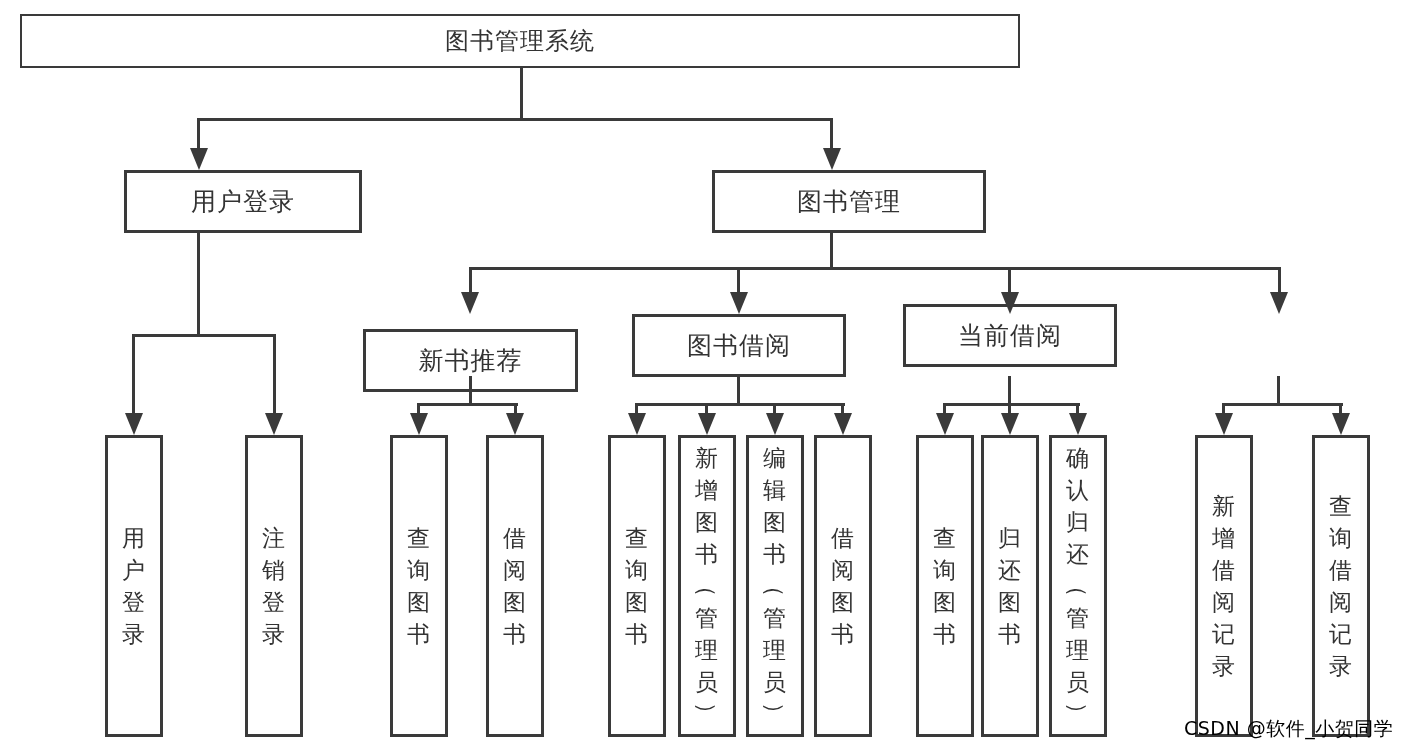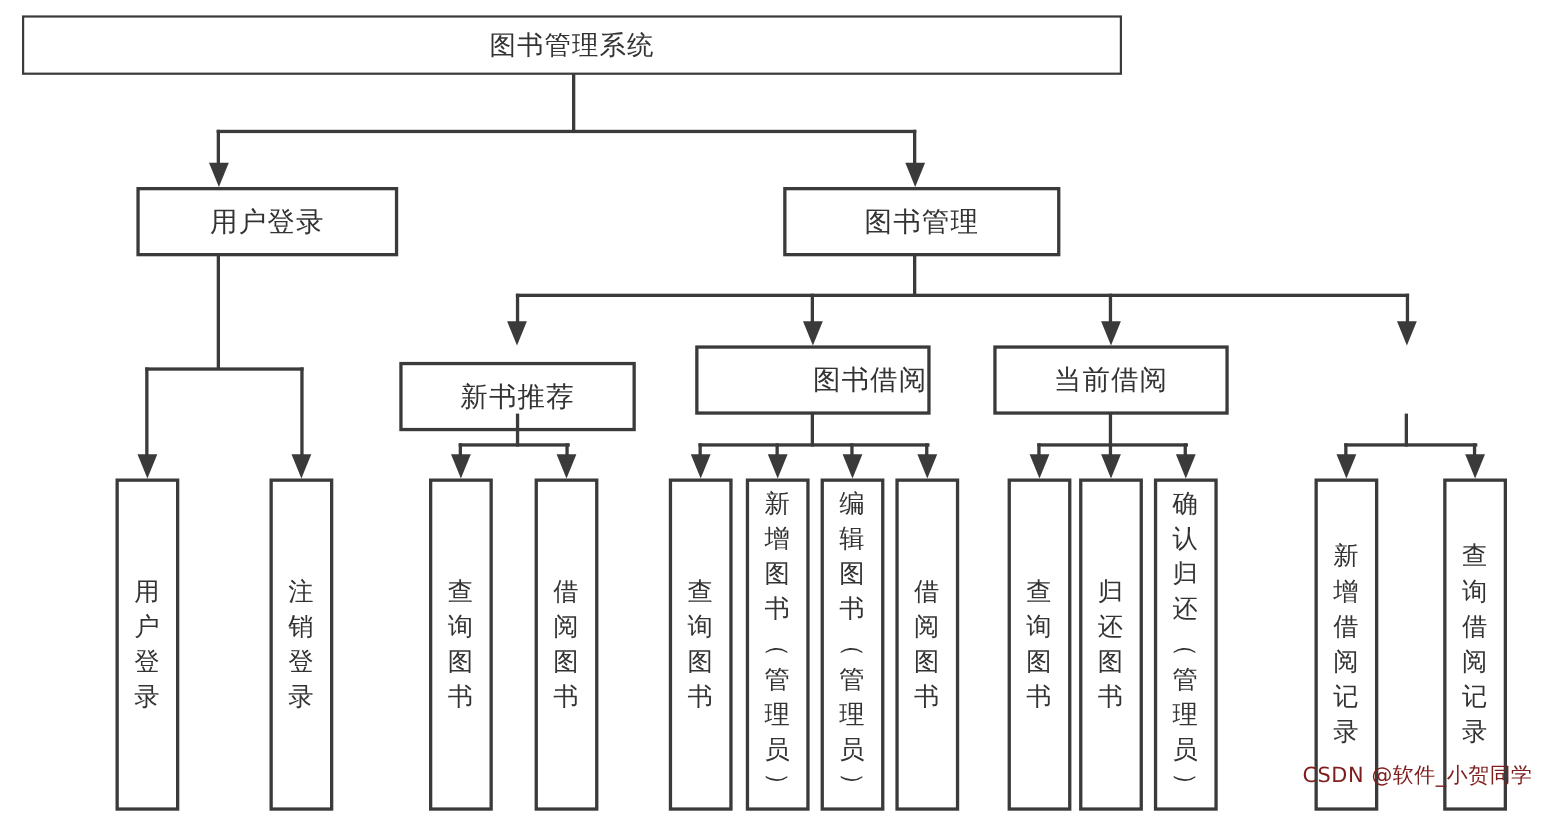--- a/index.html
+++ b/index.html
@@ -25,50 +25,50 @@
   .vrot  { transform:rotate(90deg); }
   .hline, .vline { position:absolute; background:#3a3a3a; }
   .hline { height:3px; }
   .vline { width:3px; }
   .arrow-down {
     position:absolute; width:0; height:0;
     border-left:9px solid transparent; border-right:9px solid transparent;
     border-top:22px solid #3a3a3a;
   }
   .watermark {
-    position:absolute; left:1184px; top:692px;
-    font-size:19px; color:#7f1d1d; letter-spacing:0.5px; white-space:nowrap;
+    position:absolute; left:1184px; top:716px;
+    font-size:19px; color:#000000; letter-spacing:0.5px; white-space:nowrap;
   }
 </style>
 </head>
 <body>
 
 <div class="canvas">
 
   <div class="node title-node" style="left:20px; top:14px; width:1000px; height:54px;">
     <span>图书管理系统</span>
   </div>
 
   <div class="node branch-node" style="left:80px; top:170px; width:238px; height:63px;margin-left:44px;">
     <span>用户登录</span>
   </div>
 
-  <div class="node branch-node" style="left:712px; top:170px; width:252px; height:63px;">
+  <div class="node branch-node" style="left:712px; top:170px; width:274px; height:63px;">
     <span>图书管理</span>
   </div>
 
   <div class="node branch-node" style="left:363px; top:314px; width:215px; height:63px;margin-top:15px;">
     <span>新书推荐</span>
   </div>
 
-  <div class="node branch-node" style="left:632px; top:314px; width:214px; height:63px;justify-content:flex-end;">
+  <div class="node branch-node" style="left:632px; top:314px; width:214px; height:63px;">
     <span>图书借阅</span>
   </div>
 
-  <div class="node branch-node" style="left:903px; top:314px; width:214px; height:63px;">
+  <div class="node branch-node" style="left:903px; top:304px; width:214px; height:63px;">
     <span>当前借阅</span>
   </div>
 
 
   <div class="node leaf-node" style="left:105px; top:435px; width:58px; height:302px;">
     <span class="leaf-label">
         <span class="vchar">用</span>
         <span class="vchar">户</span>
         <span class="vchar">登</span>
         <span class="vchar">录</span>

